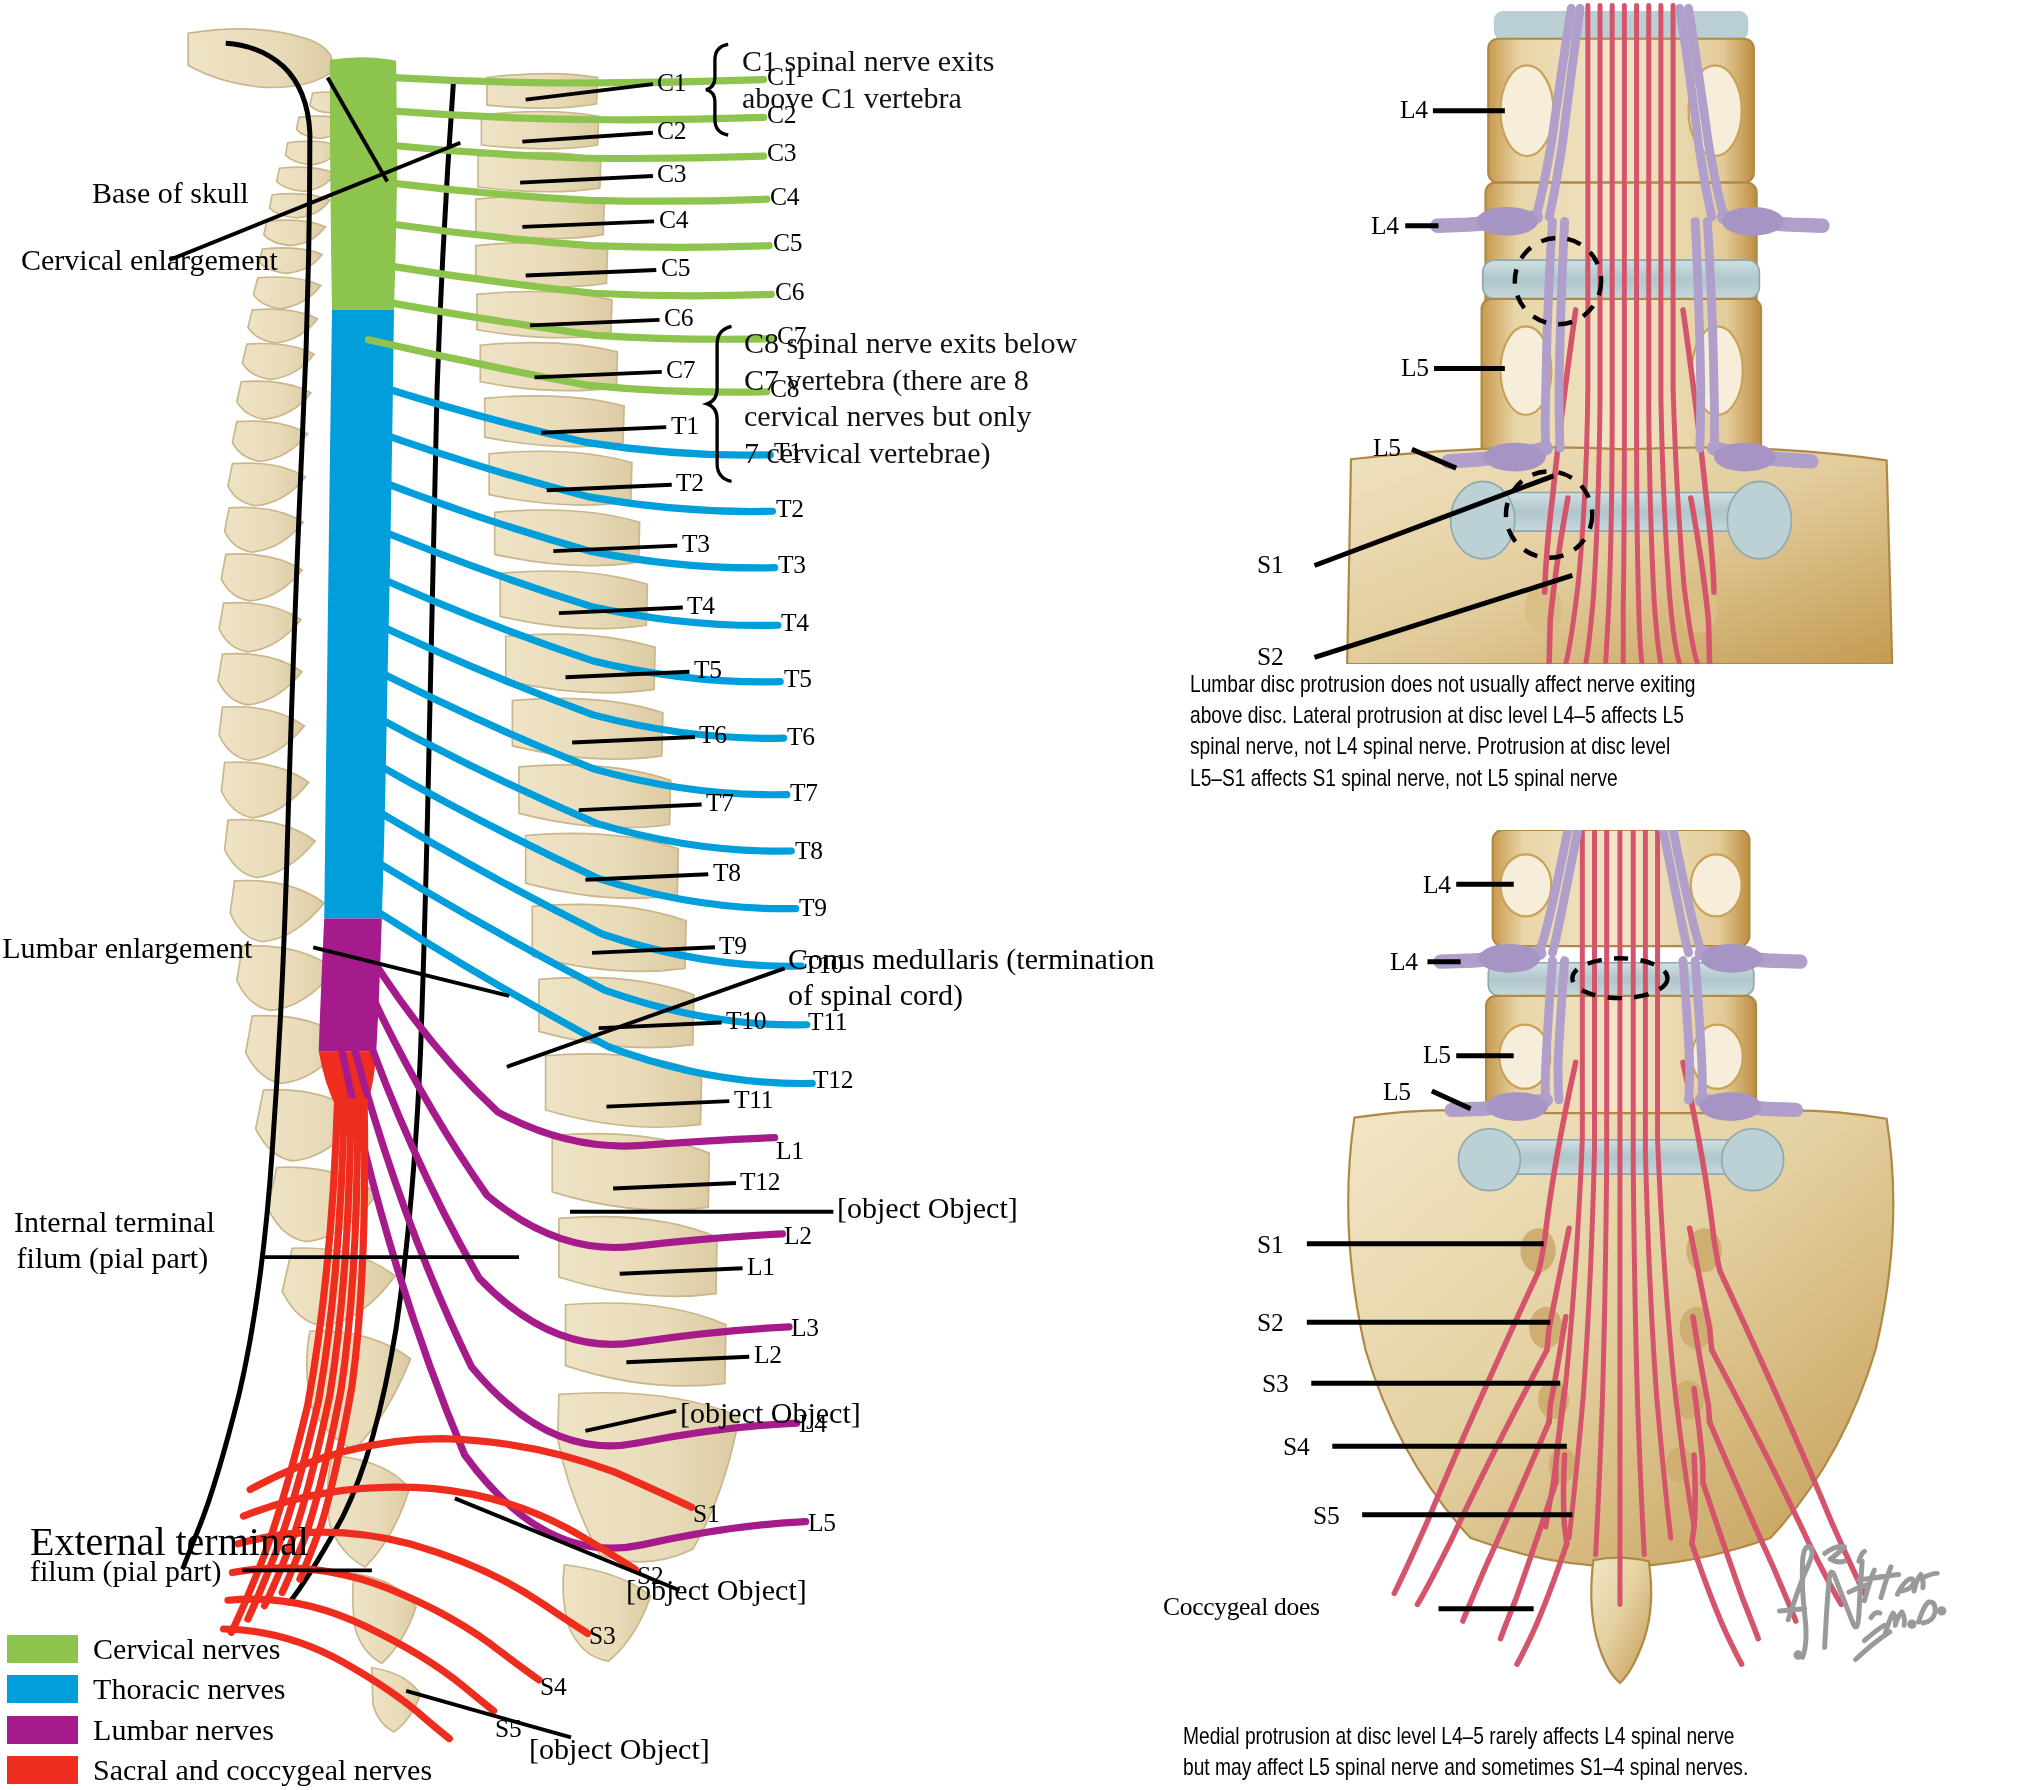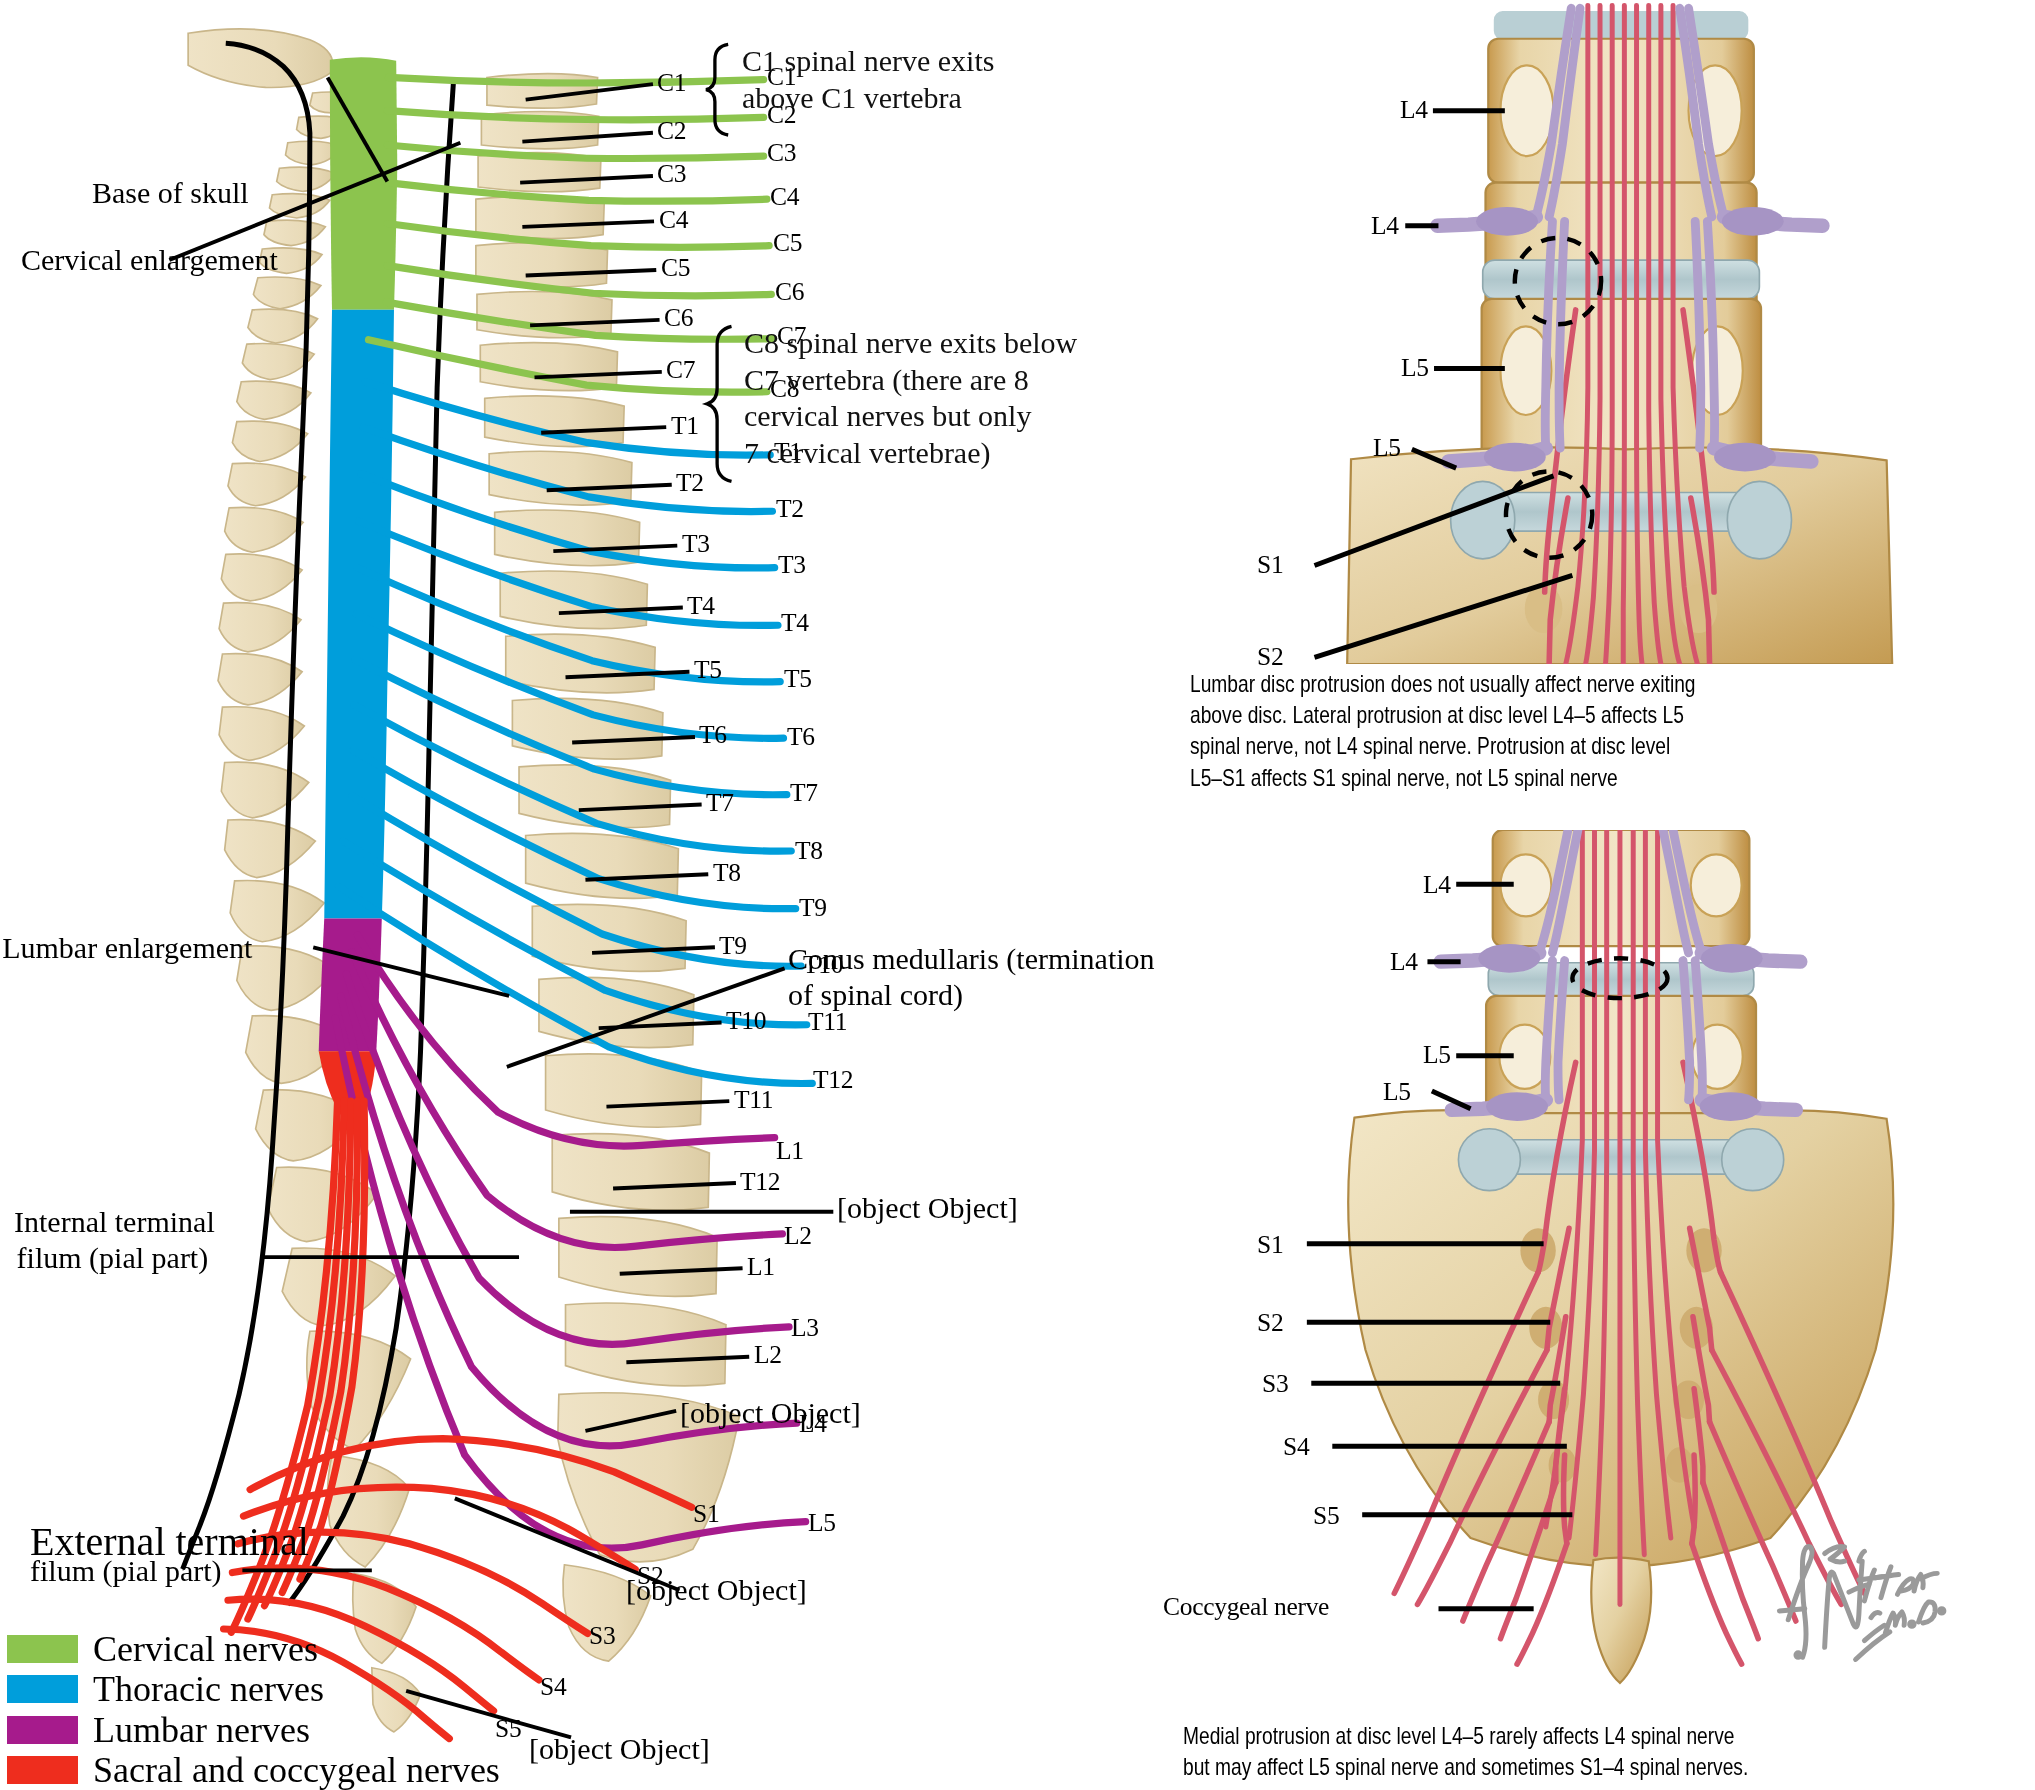--- a/index.html
+++ b/index.html
@@ -13,21 +13,21 @@
 
   
   .caption{position:absolute;font-family:"Liberation Sans",sans-serif;
            font-size:24px;line-height:1.30;color:#000;
            transform:scaleX(0.80);transform-origin:0 0;letter-spacing:0px;}
 
   
   #legend{position:absolute;left:6.6px;top:1631px;}
   .legend-row{display:flex;align-items:center;height:36px;margin-bottom:4.4px;}
   .swatch{width:71px;height:28px;margin-right:15.5px;flex:none;}
-  .legend-text{font-family:"Liberation Serif",serif;font-size:36px;color:#000;white-space:nowrap;}
+  .legend-text{font-family:"Liberation Serif",serif;font-size:30px;color:#000;white-space:nowrap;}
 
   
   #spine-svg{position:absolute;left:0;top:0;}
 
   
   .rsvg{position:absolute;}
 </style>
 </head>
 <body>
 
@@ -557,21 +557,21 @@
 
 <div class="seg" style="left:1423px;top:870px;">L4</div>
 <div class="seg" style="left:1390px;top:947px;">L4</div>
 <div class="seg" style="left:1423px;top:1040px;">L5</div>
 <div class="seg" style="left:1383px;top:1077px;">L5</div>
 <div class="seg" style="left:1257px;top:1230px;">S1</div>
 <div class="seg" style="left:1257px;top:1308px;">S2</div>
 <div class="seg" style="left:1262px;top:1369px;">S3</div>
 <div class="seg" style="left:1283px;top:1432px;">S4</div>
 <div class="seg" style="left:1313px;top:1501px;">S5</div>
-<div class="seg" style="left:1163px;top:1592px;">Coccygeal nerve</div>
+<div class="seg" style="left:1163px;top:1592px;">Coccygeal does</div>
 
 <div class="caption" style="left:1183px;top:1720px;width:1096px;">
   <div>Medial protrusion at disc level L4–5 rarely affects L4 spinal nerve</div>
   <div>but may affect L5 spinal nerve and sometimes S1–4 spinal nerves.</div>
 </div>
 
 <svg class="rsvg" style="left:1776px;top:1527px;" width="232" height="138" viewBox="0 0 420 250">
   <g fill="none" stroke="#9a9a9a" stroke-width="9" stroke-linecap="round" stroke-linejoin="round">
     <path d="M22 168 Q44 100 58 70 Q70 44 62 36 Q50 32 48 62 Q46 110 52 160 Q58 210 48 236"></path>
     <line x1="6" y1="152" x2="52" y2="148"></line>

